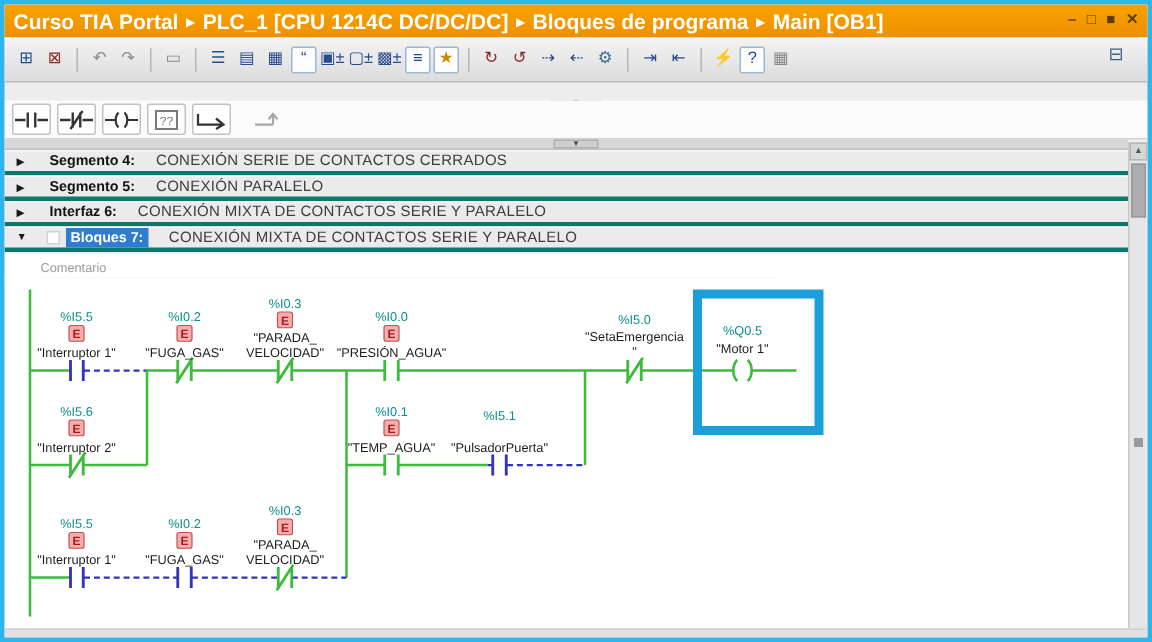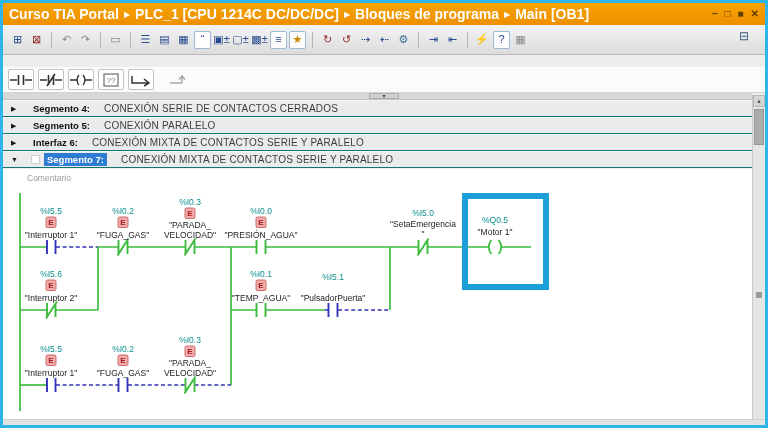--- a/index.html
+++ b/index.html
@@ -40,21 +40,21 @@
   .favbtn{width:26px;height:21px;border:1px solid #C2C2C2;background:#fff;border-radius:2px;
           display:flex;align-items:center;justify-content:center;}
   .favbtn.nob{border:none;background:transparent;margin-left:8px;}
   .favbtn svg{display:block;}
 
   
   .seg-sliver{left:0;top:90px;width:749px;height:7px;background:#D8D8D8;border-bottom:1px solid #BFBFBF;}
   .seg-notch{left:366px;top:90px;width:30px;height:6px;background:#CFCFCF;border:1px solid #B0B0B0;
              font-size:6px;color:#444;display:flex;align-items:center;justify-content:center;line-height:2px;}
   .seg-row{left:0;width:749px;height:17px;background:#EBEBEB;border-top:1px solid #F8F8F8;
-           border-bottom:1px solid #0f766e;display:flex;align-items:center;}
+           border-bottom:3px solid #0f766e;display:flex;align-items:center;}
   .seg-arrow{width:10px;margin-left:8px;font-size:7px;color:#1a1a1a;}
   .seg-box{width:9px;height:9px;background:#fff;border:1px solid #D0D0D0;margin-right:2px;}
   .seg-label{font-size:9.5px;font-weight:bold;color:#111;margin-left:12px;white-space:nowrap;}
   .seg-label.sel{background:#2F7CD3;color:#fff;margin-left:2px;padding:1px 3px;}
   .seg-desc{font-size:10px;color:#3d3d3d;margin-left:14px;letter-spacing:.2px;white-space:nowrap;}
 
   
   .comment-area{left:0;top:166px;width:749px;height:18px;background:#fff;padding-left:32px;}
   .comment-label{position:absolute;left:24px;top:4px;font-size:8.5px;color:#9a9a9a;}
   .comment-rule{position:absolute;left:22px;top:16px;width:492px;height:0;border-bottom:1px solid #E0E0E0;}
@@ -189,21 +189,21 @@
     <span class="seg-desc">CONEXIÓN PARALELO</span>
   </div>
   <div class="abs seg-row" style="top:131px">
     <span class="seg-arrow">▶</span>
     <span class="seg-label">Interfaz 6:</span>
     <span class="seg-desc">CONEXIÓN MIXTA DE CONTACTOS SERIE Y PARALELO</span>
   </div>
   <div class="abs seg-row" style="top:148px">
     <span class="seg-arrow">▼</span>
     <span class="seg-box" style="margin-left:10px"></span>
-    <span class="seg-label sel">Segmento 7:</span>
+    <span class="seg-label sel">Bloques 7:</span>
     <span class="seg-desc">CONEXIÓN MIXTA DE CONTACTOS SERIE Y PARALELO</span>
   </div>
 
   <div class="abs comment-area">
     <span class="comment-label">Comentario</span>
     <span class="comment-rule"></span>
   </div>
 
   <div class="abs ladder">
     <svg width="749" height="234" viewBox="0 0 749 234">

